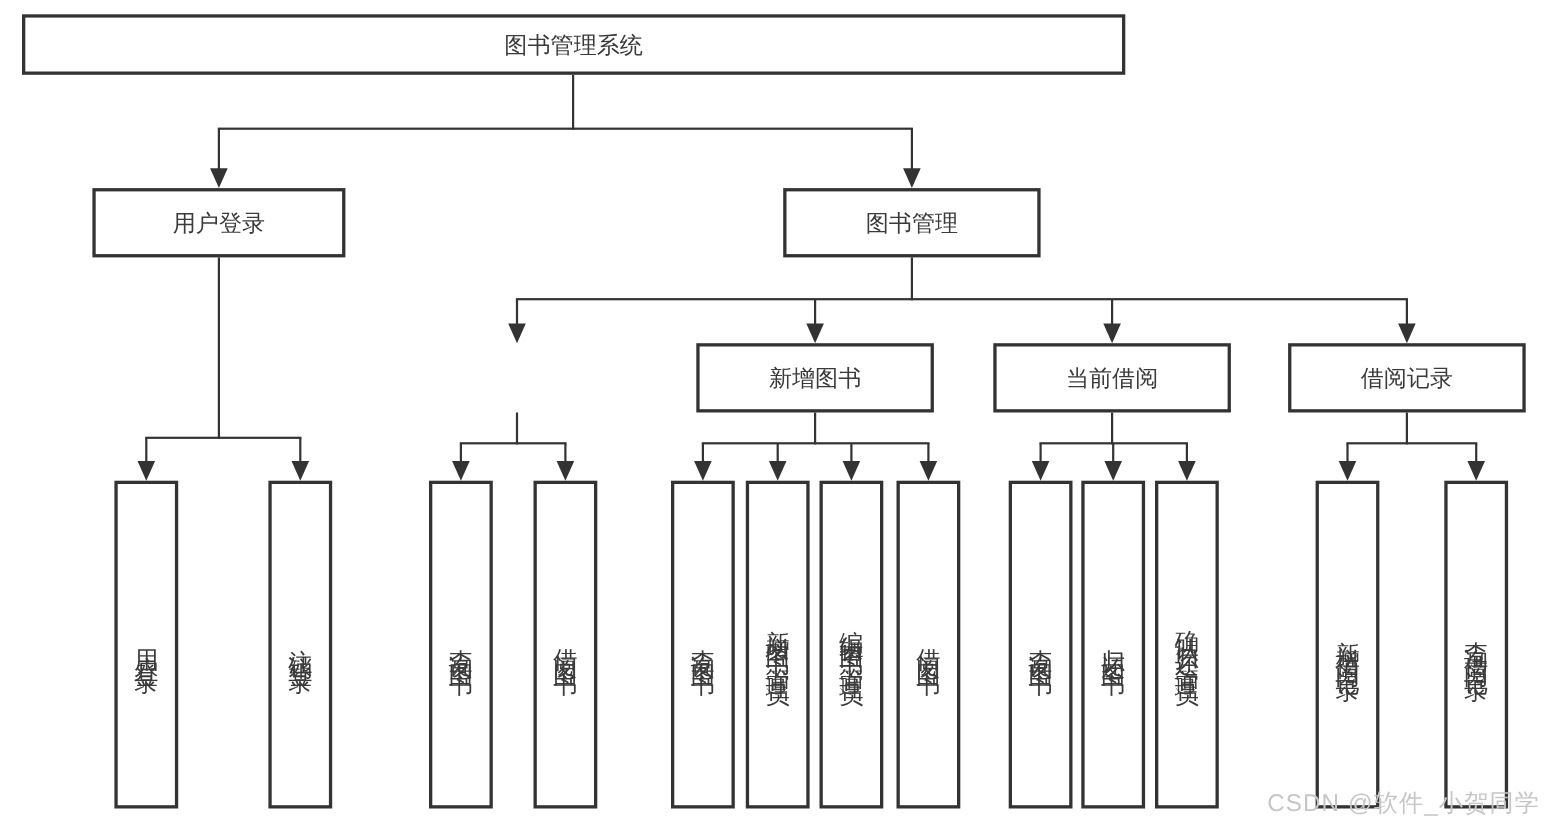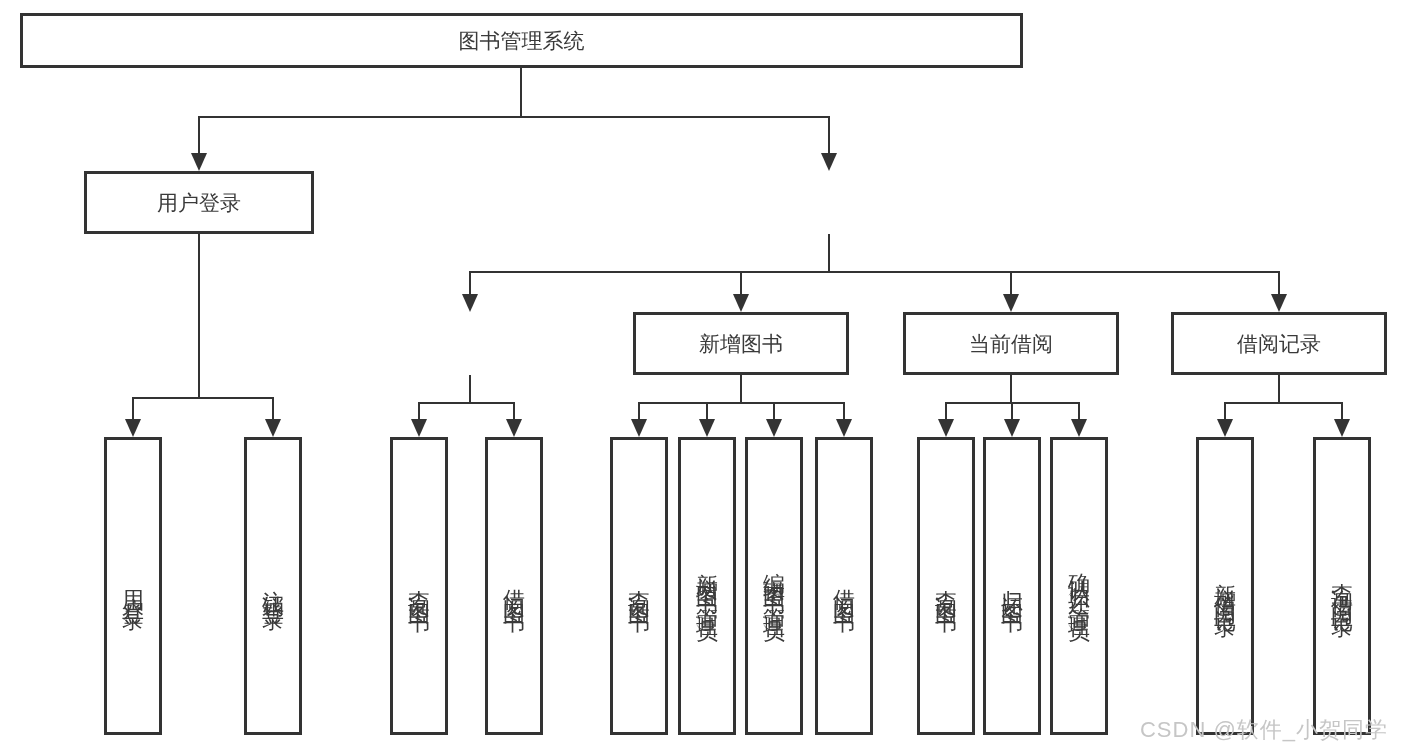--- a/index.html
+++ b/index.html
@@ -37,35 +37,36 @@
   .vl{position:absolute;width:2px;background:var(--line);}
   .hl{position:absolute;height:2px;background:var(--line);}
   .ah{
     position:absolute;width:0;height:0;
     border-left:8px solid transparent;
     border-right:8px solid transparent;
     border-top:18px solid var(--line);
   }
   #watermark{
     position:absolute;
-    top:715px;right:17px;
+    top:715px;right:5px;
     font-size:22px;
     color:var(--watermark);
     letter-spacing:1px;
     z-index:5;
   }
 </style>
 </head>
 <body>
 
 <div id="canvas">
 
   <div class="box" style="left:20px;top:13px;width:1003px;height:55px;">图书管理系统</div>
 
   <div class="box" style="left:84px;top:171px;width:230px;height:63px;">用户登录</div>
+  <div class="box" style="left:712px;top:171px;width:234px;height:63px;">图书管理</div>
 
   <div class="box" style="left:633px;top:312px;width:216px;height:63px;">新增图书</div>
   <div class="box" style="left:1171px;top:312px;width:216px;height:63px;">借阅记录</div>
   <div class="box" style="left:903px;top:312px;width:216px;height:63px;">当前借阅</div>
 
   <div class="box leaf" style="left:104px;top:437px;width:58px;height:298px;">用户登录</div>
   <div class="box leaf" style="left:244px;top:437px;width:58px;height:298px;">注销登录</div>
 
   <div class="box leaf" style="left:390px;top:437px;width:58px;height:298px;">查询图书</div>
   <div class="box leaf" style="left:485px;top:437px;width:58px;height:298px;">借阅图书</div>

